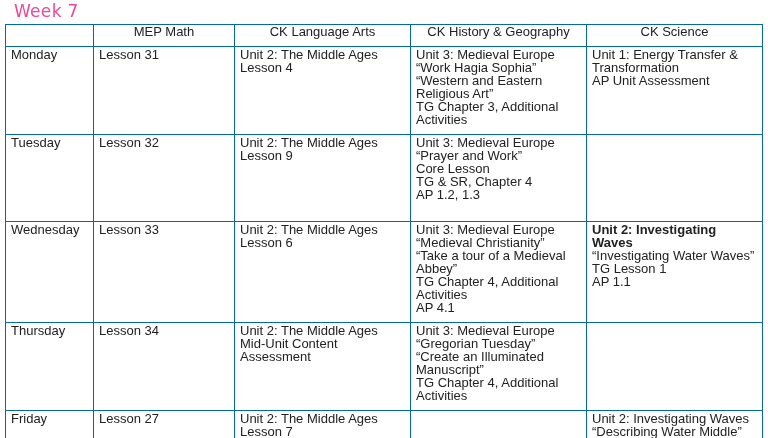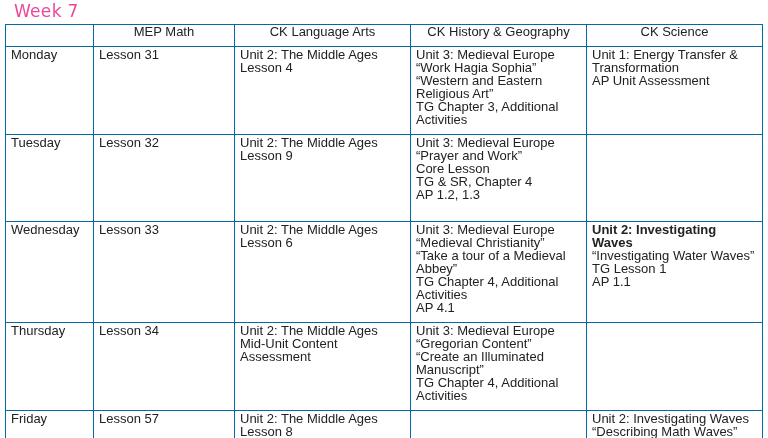--- a/index.html
+++ b/index.html
@@ -113,40 +113,40 @@
         </td>
       <td>
           <span class="line">Lesson 34</span>
         </td>
       <td>
         <span class="line">Unit 2: The Middle Ages</span>
         <span class="line">Mid-Unit Content Assessment</span>
       </td>
       <td>
         <span class="line">Unit 3: Medieval Europe</span>
-        <span class="line">“Gregorian Content”</span>
+        <span class="line">“Gregorian Tuesday”</span>
         <span class="line">“Create an Illuminated Manuscript”</span>
         <span class="line">TG Chapter 4, Additional Activities</span>
       </td>
       <td></td>
     </tr>
     <tr class="r-fri">
       <td>
           <span class="line">Friday</span>
         </td>
       <td>
-          <span class="line">Lesson 57</span>
+          <span class="line">Lesson 27</span>
         </td>
       <td>
         <span class="line">Unit 2: The Middle Ages</span>
-        <span class="line">Lesson 8</span>
+        <span class="line">Lesson 7</span>
       </td>
       <td></td>
       <td>
         <span class="line">Unit 2: Investigating Waves</span>
-        <span class="line">“Describing Math Waves”</span>
+        <span class="line">“Describing Water Middle”</span>
         <span class="line">TG Lesson 7</span>
         <span class="line">SR Lesson 2</span>
         <span class="line">AP 2.1</span>
       </td>
     </tr>
   </tbody>
 </table>
 
 </body></html>

